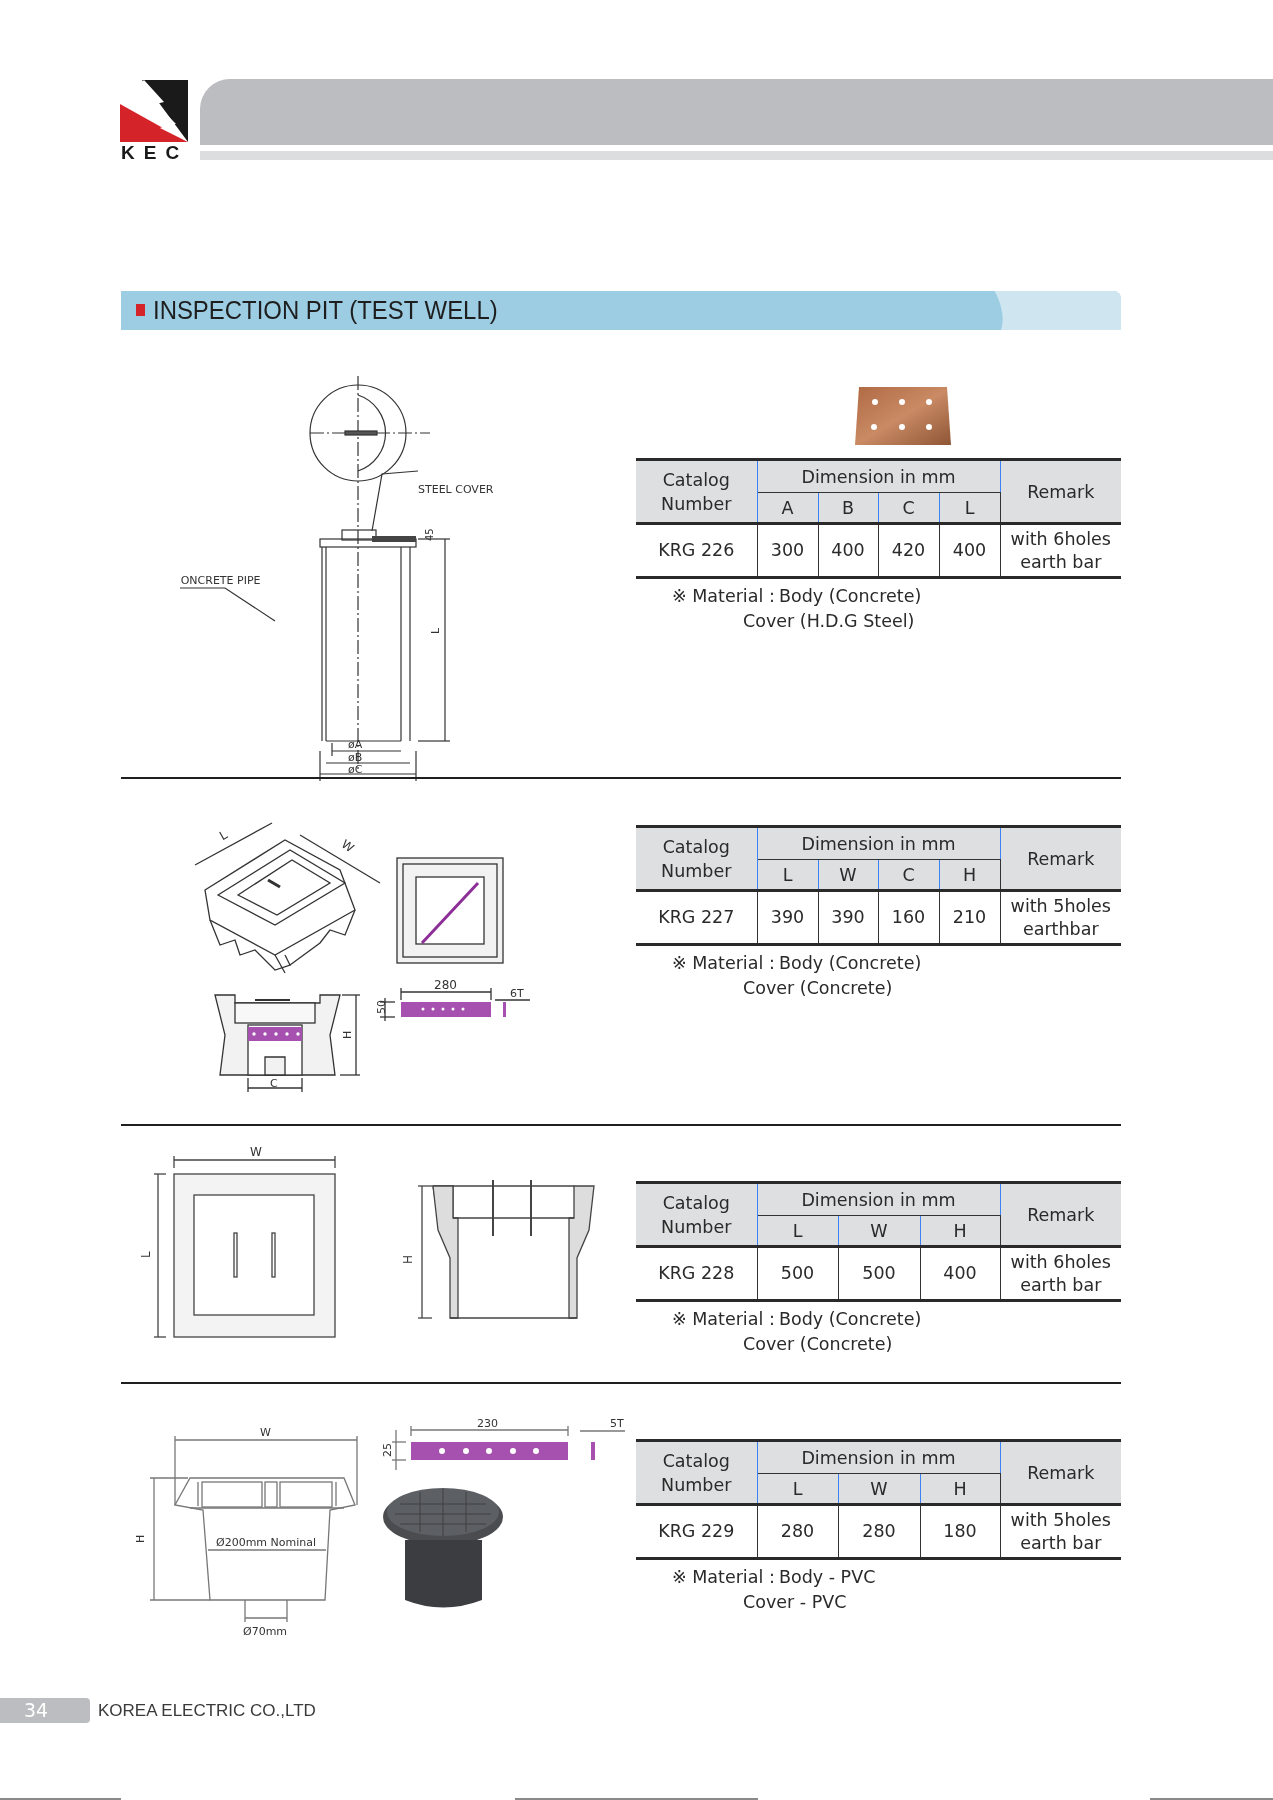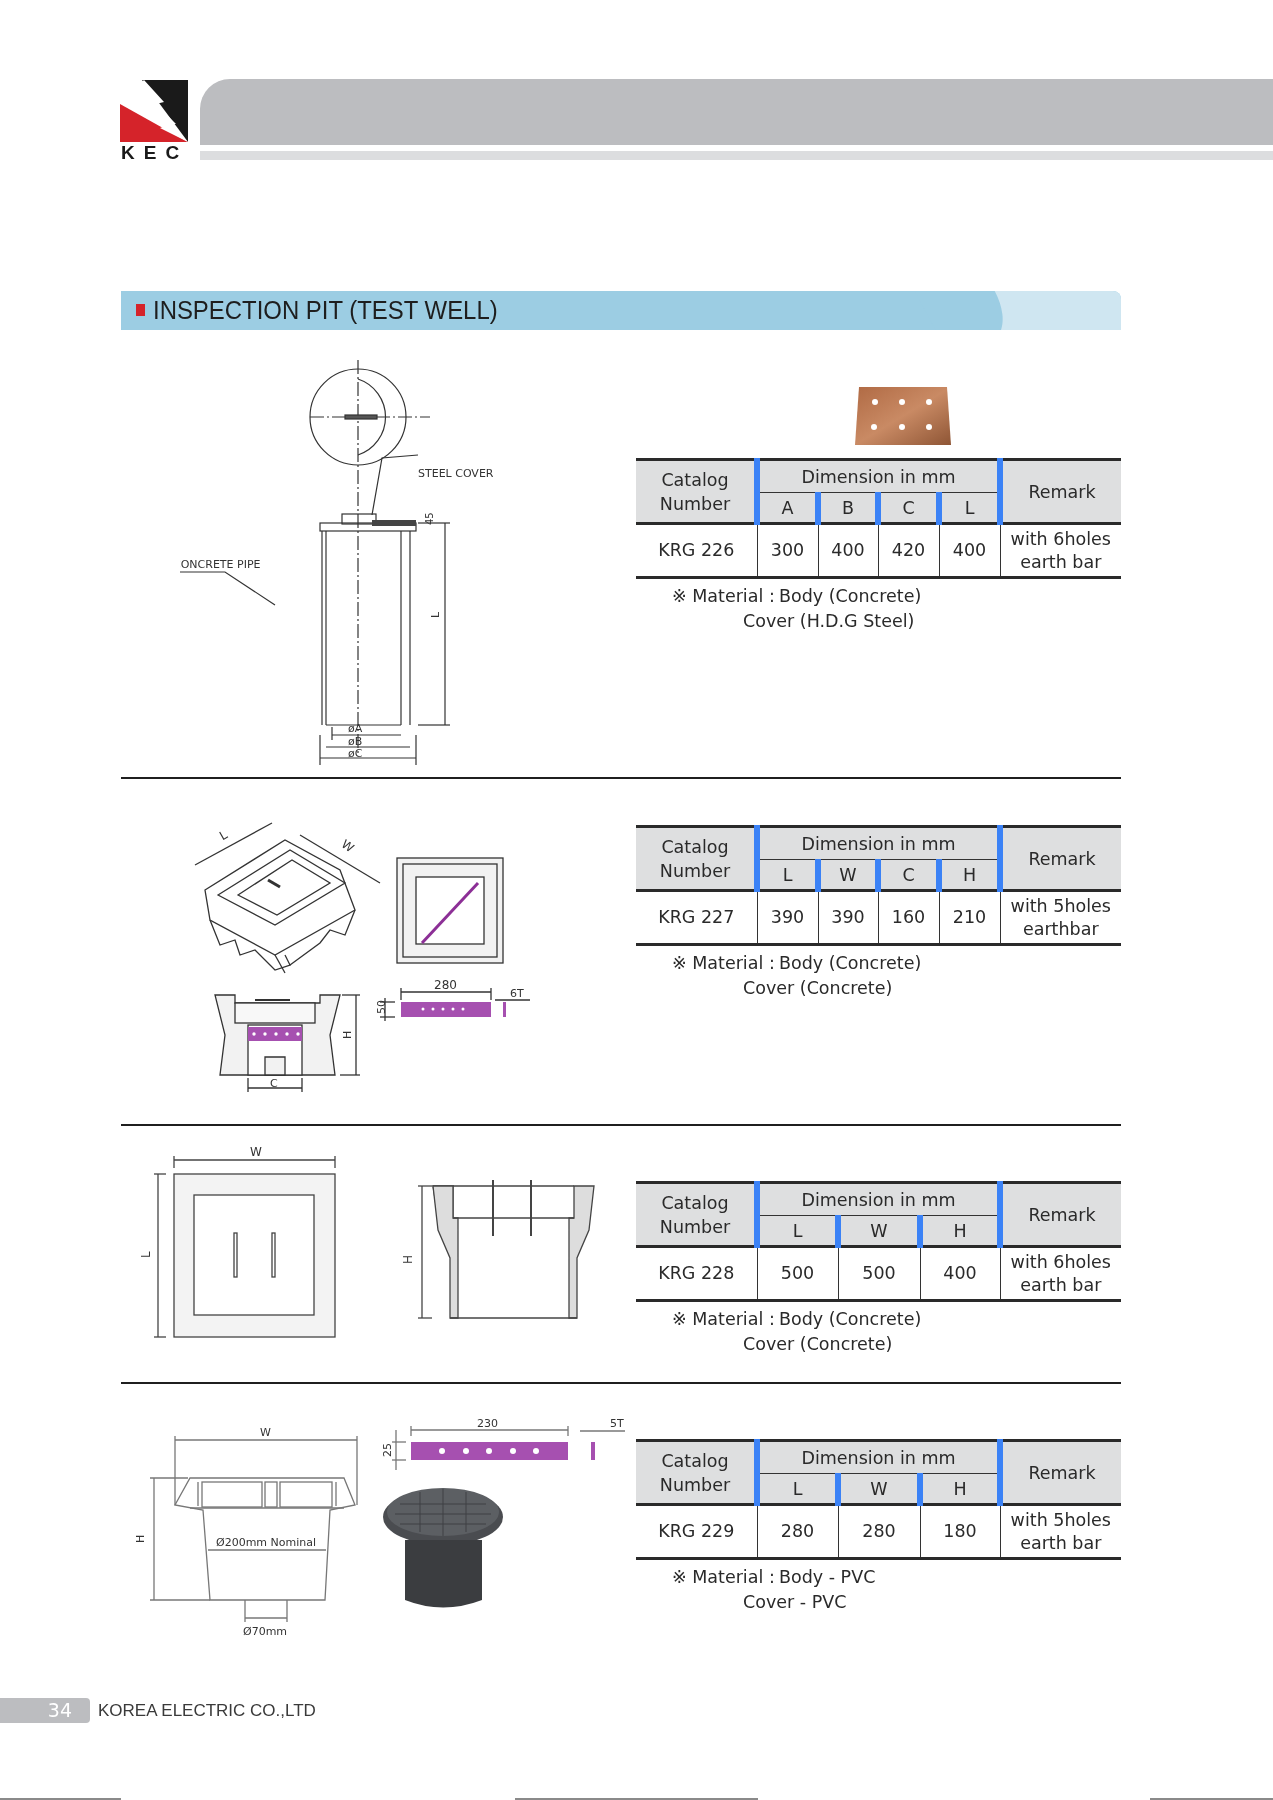--- a/index.html
+++ b/index.html
@@ -24,37 +24,37 @@
   .sep { position: absolute; left: 121px; width: 1000px; height: 2px; background: #1f1f1f; }
 
   
   .drawing { position: absolute; }
   .drawing svg { display: block; width: 100%; height: 100%; }
   .dlabel { font-family: "DejaVu Sans", sans-serif; fill: #333; }
 
   
   .spec { position: absolute; left: 636px; width: 485px; }
   .spec table { width: 100%; border-collapse: collapse; font-family: "DejaVu Sans", sans-serif; font-size: 17.5px; color: #2a2a2a; table-layout: fixed; }
-  .spec th { background: #dedfe0; font-weight: normal; text-align: center; border-left: 1px solid #333; border-right: 6px solid #3b82f6; }
+  .spec th { background: #dedfe0; font-weight: normal; text-align: center; border-left: 1px solid #333; border-right: 1px solid #3b82f6; }
   .spec th.first { border-left: none; }
   .spec th.last { border-right: none; }
   .spec thead tr:first-child th { border-top: 3px solid #2a2a2a; }
   .spec th.cat, .spec th.rem { line-height: 24px; }
   .spec th.dim { height: 33px; border-bottom: 1px solid #333; }
   .spec th.sub { height: 31px; }
   .spec thead tr:last-child th, .spec th.cat, .spec th.rem { border-bottom: 3px solid #2a2a2a; }
   .spec td { text-align: center; border-left: 1px solid #333; height: 54px; line-height: 23px; border-bottom: 3px solid #2a2a2a; }
   .spec td.first { border-left: none; }
   .spec .material { margin-top: 5px; font-size: 17.5px; line-height: 25px; color: #2a2a2a; }
   .spec .material .row { display: flex; margin-left: 36px; }
   .spec .material .lbl { width: 107px; white-space: nowrap; }
   .spec .material .indent { padding-left: 107px; }
 
   
-  .page-num { position: absolute; left: 0; top: 1698px; width: 90px; height: 25px; background: #bcbdc0; border-top-right-radius: 4px; border-bottom-right-radius: 4px; color: #ffffff; font-family: "DejaVu Sans", sans-serif; font-size: 19px; text-align: right; padding-right: 18px; line-height: 25px; }
+  .page-num { position: absolute; left: 0; top: 1698px; width: 90px; height: 25px; background: #bcbdc0; border-top-right-radius: 4px; border-bottom-right-radius: 4px; color: #ffffff; font-family: "DejaVu Sans", sans-serif; font-size: 19px; text-align: center; padding-right: 18px; line-height: 25px; }
   .company { position: absolute; left: 98px; top: 1699px; font-family: "Liberation Sans", sans-serif; font-size: 17px; color: #3a3a3a; line-height: 24px; text-align: center; }
   .foot-line { position: absolute; top: 1798px; height: 2px; background: #8a8a8a; }
 </style>
 </head>
 <body>
 
 <div class="logo">
   <svg viewBox="0 0 68 62">
     <polygon points="22,0 68,0 68,62" fill="#1a1a1a"></polygon>
     <polygon points="0,24 0,62 68,62" fill="#d5232a"></polygon>
@@ -64,21 +64,21 @@
 </div>
 <div class="header-bar"></div>
 <div class="header-strip"></div>
 
 <div class="section-title">
   <div class="fade"></div>
   <div class="bullet"></div>
   <div class="title-text">INSPECTION PIT (TEST WELL)</div>
 </div>
 
-<div class="drawing" style="left:180px; top:355px; width:330px; height:410px;">
+<div class="drawing" style="left:180px; top:371px; width:330px; height:410px;">
   <svg viewBox="0 0 330 410">
     <g fill="none" stroke="#333" stroke-width="1.2">
 
       <circle cx="178" cy="62" r="48"></circle>
       <path d="M178 24 A40 40 0 0 1 178 100"></path>
       <line x1="178" y1="5" x2="178" y2="400" stroke-dasharray="14 3 2 3"></line>
       <line x1="130" y1="62" x2="250" y2="62" stroke-dasharray="14 3 2 3"></line>
       <rect x="165" y="60" width="32" height="4" fill="#555"></rect>
 
       <rect x="140" y="168" width="96" height="8"></rect>

